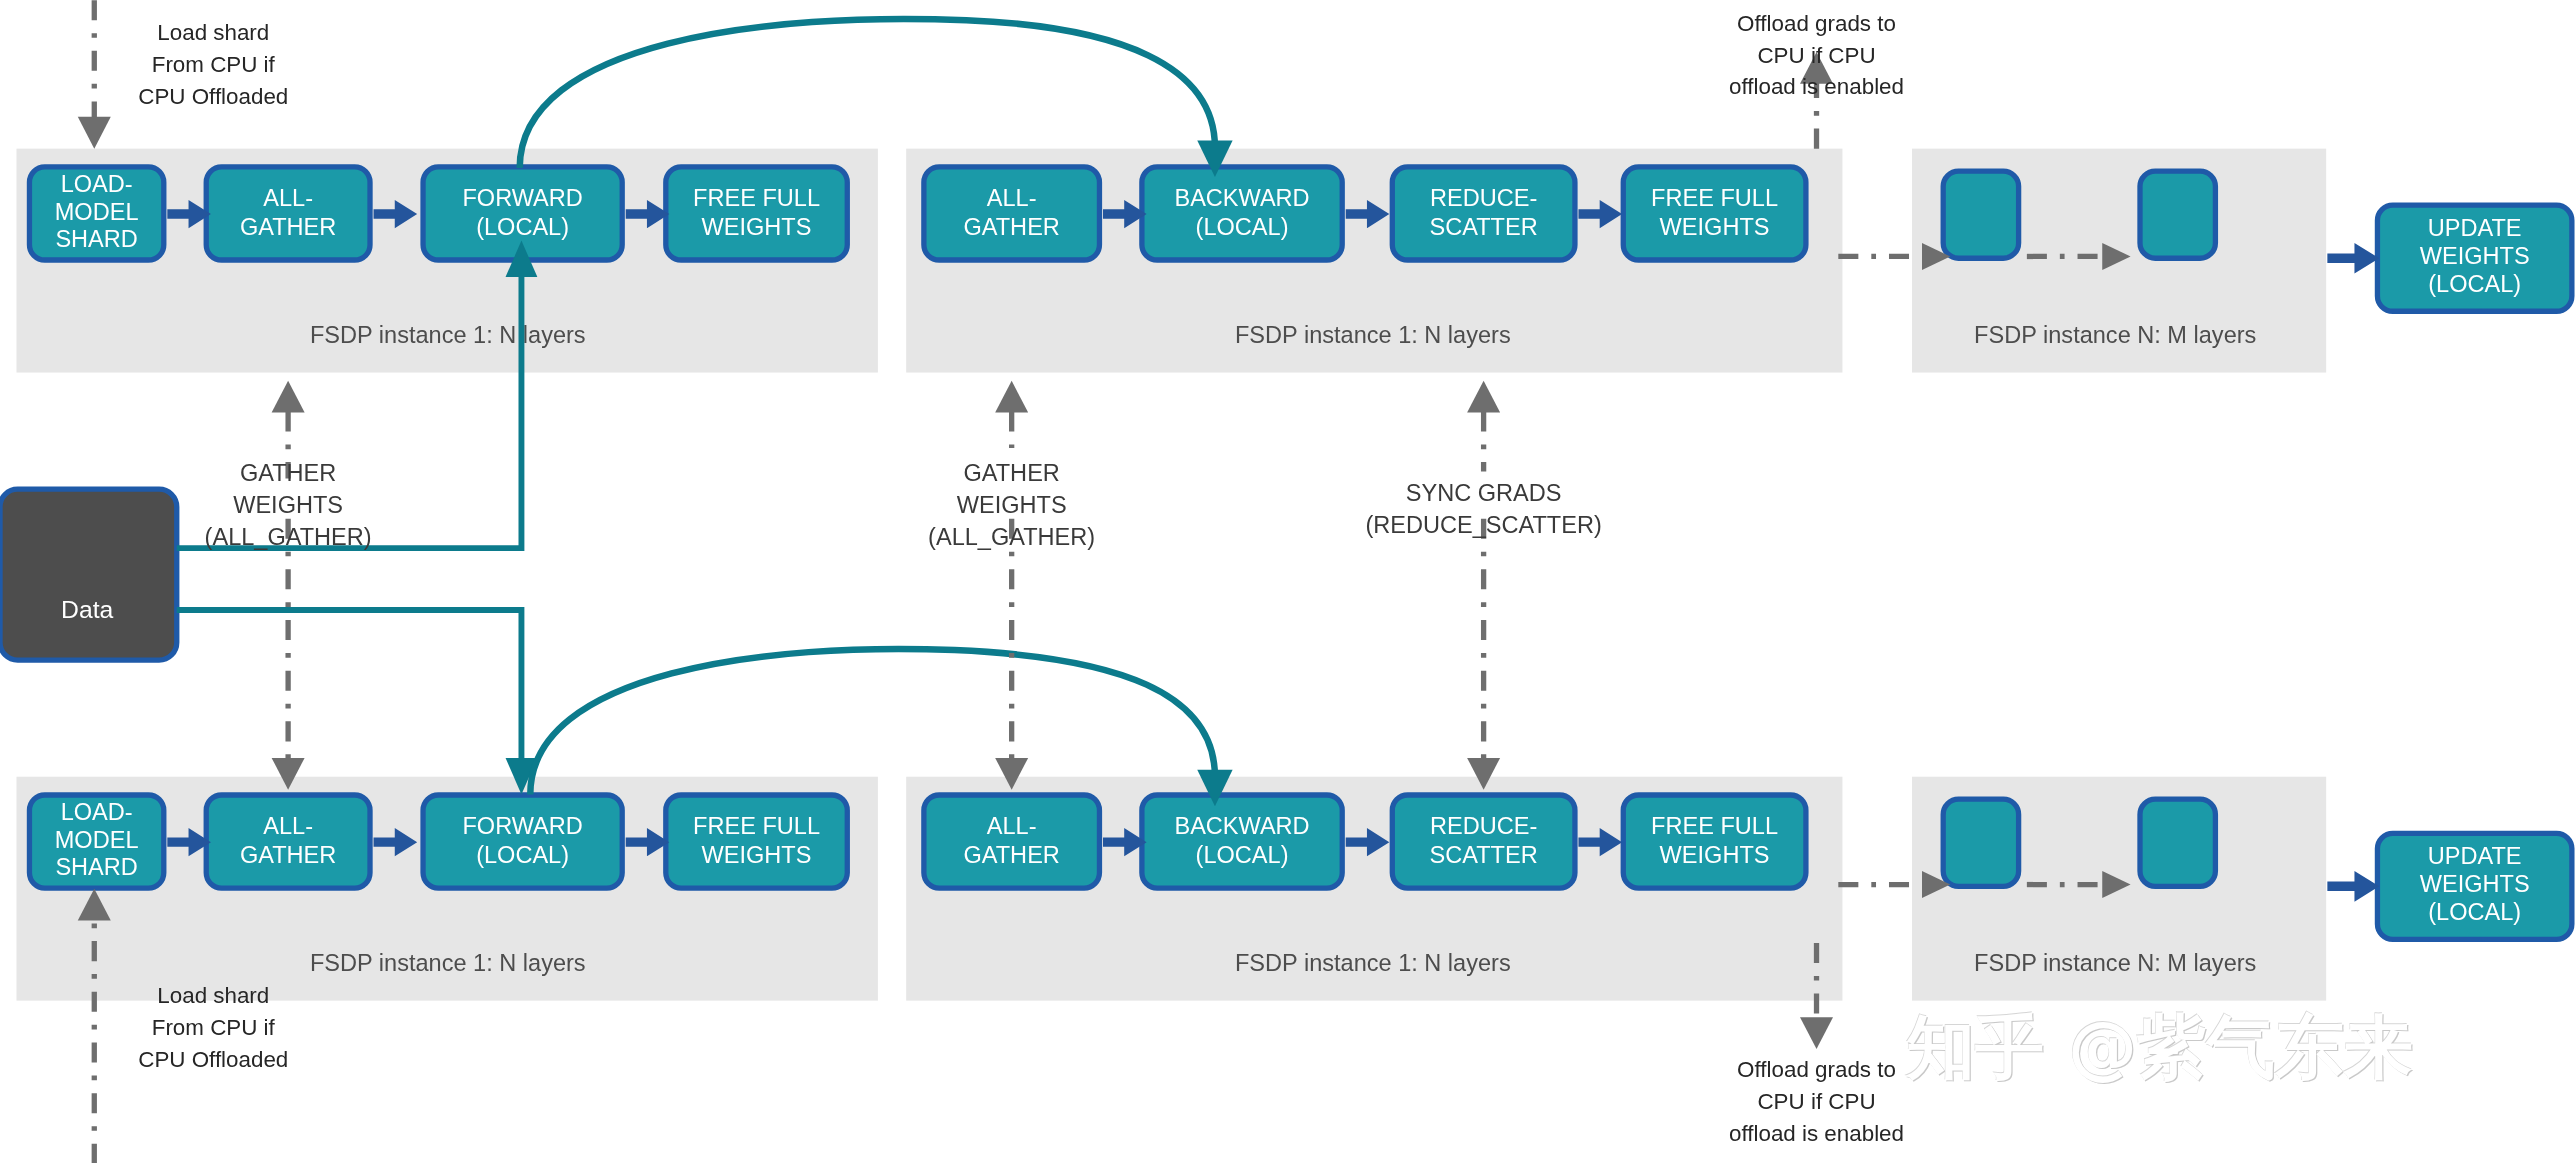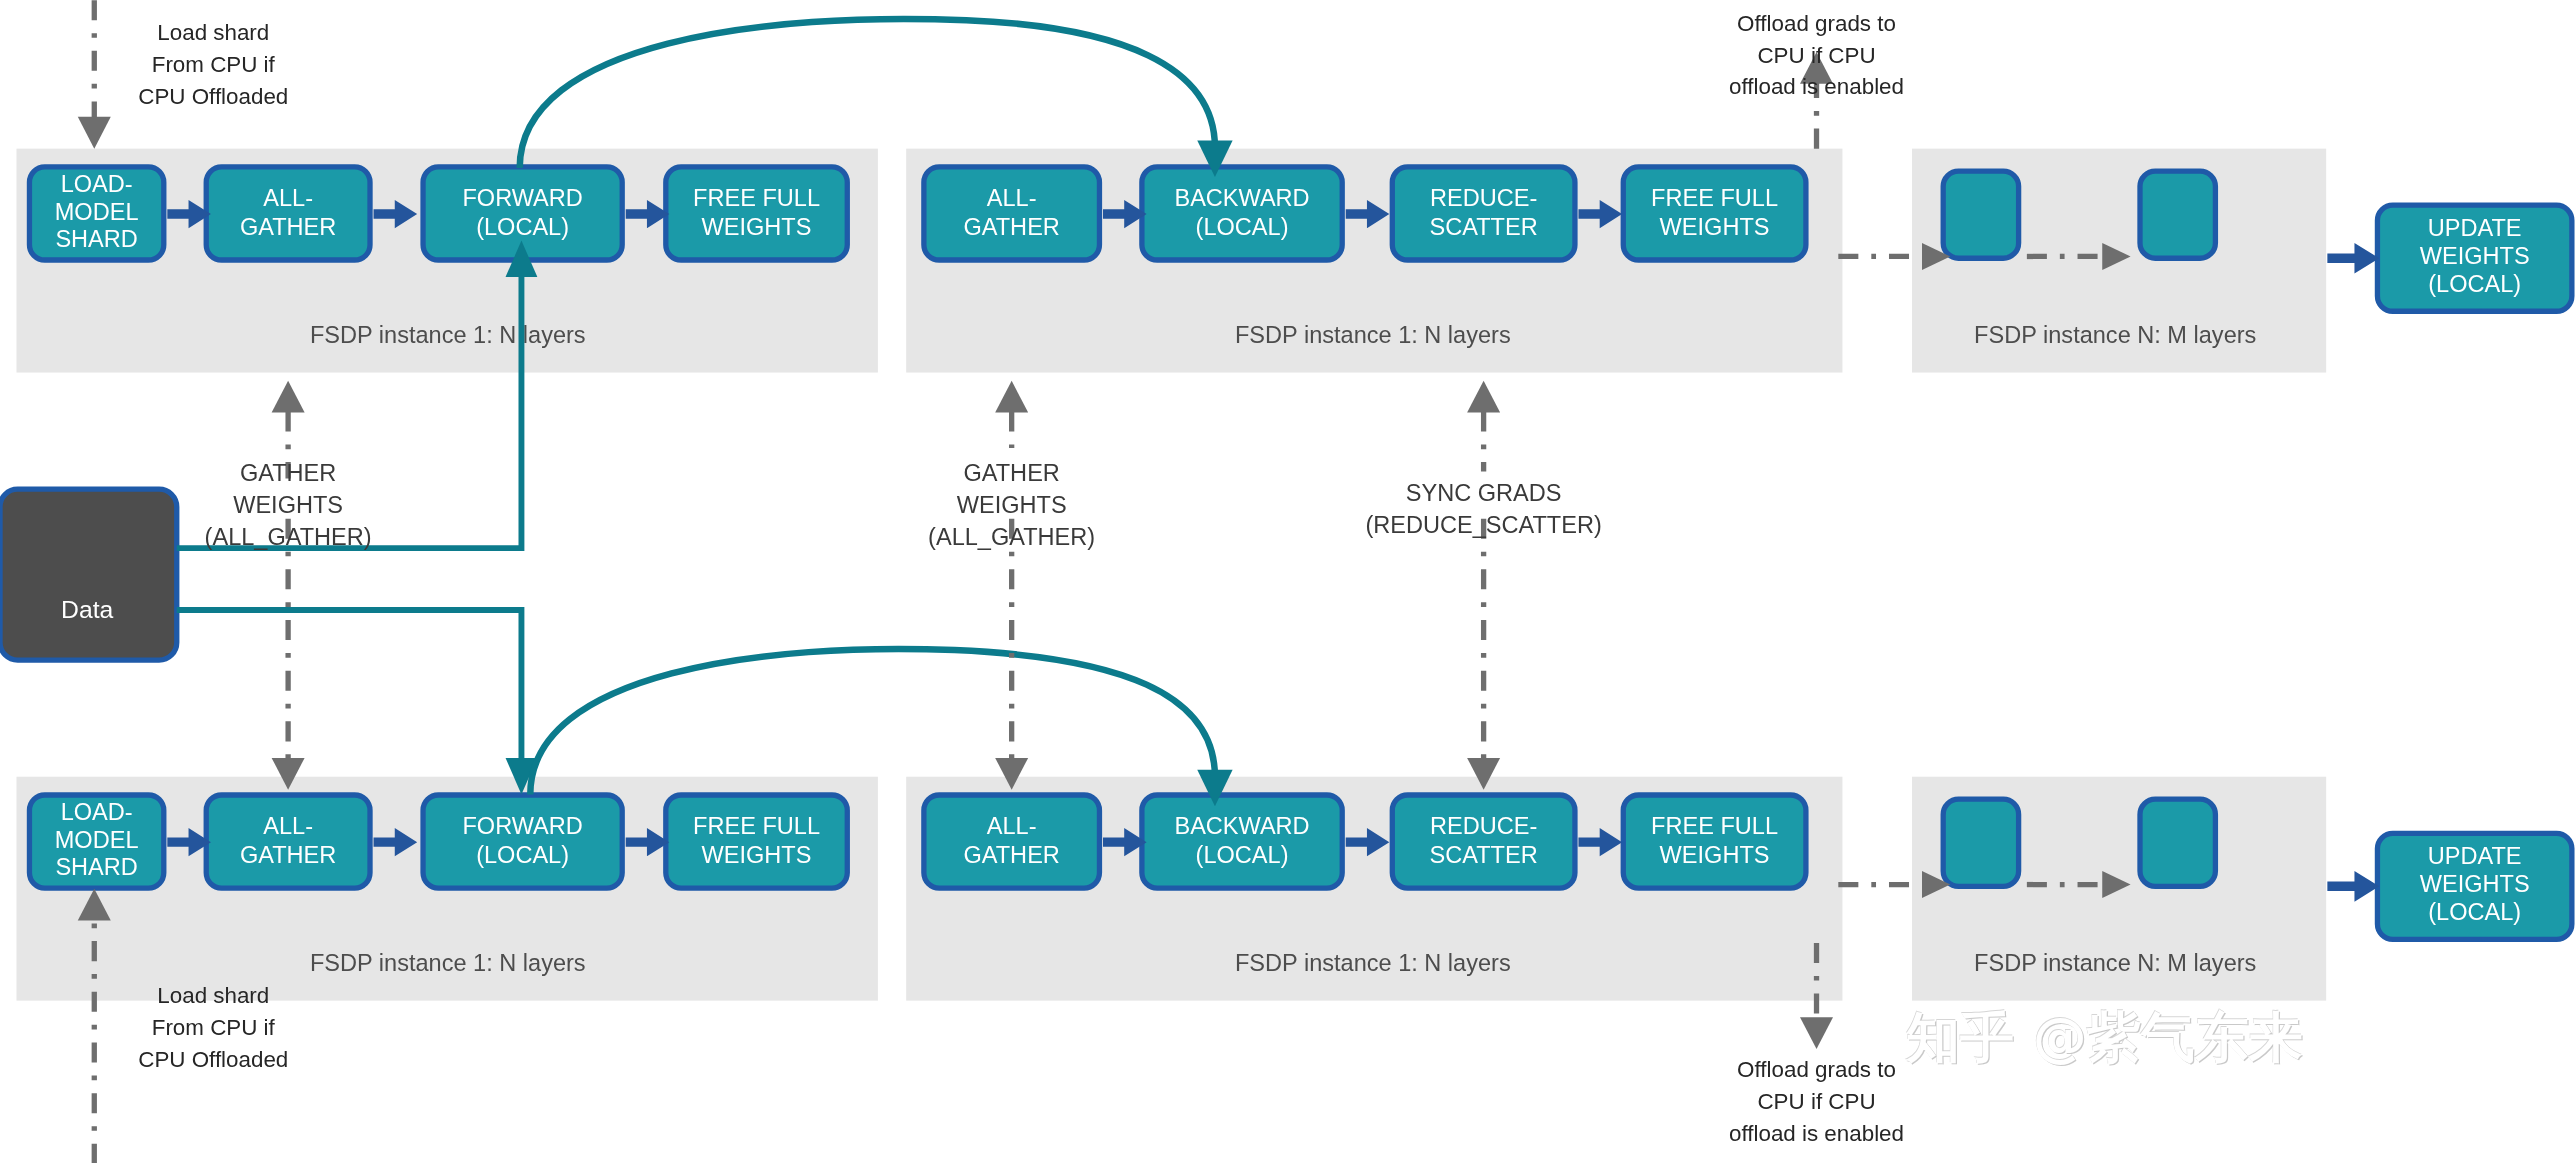--- a/index.html
+++ b/index.html
@@ -19,21 +19,21 @@
   .annot{fill:#262626;font-size:38px;text-anchor:middle;dominant-baseline:middle;
          font-family:"Liberation Sans","DejaVu Sans",sans-serif;}
   .annot-caps{fill:#3a3a3a;font-size:40px;text-anchor:middle;dominant-baseline:middle;
               font-family:"Liberation Sans","DejaVu Sans",sans-serif;}
   .dashdot{stroke:#6e6e6e;stroke-width:9;fill:none;stroke-dasharray:34 22 8 22;}
   .tealline{stroke:#0c7b8c;stroke-width:10;fill:none;}
   .tealcurve{stroke:#0c7b8c;stroke-width:11;fill:none;}
   .blue-arrow{fill:#24559c;}
   .gray-tri{fill:#6e6e6e;}
   .teal-tri{fill:#0c7b8c;}
-  .wm{position:absolute;color:#ffffff;font-size:54px;font-weight:bold;
+  .wm{position:absolute;color:#ffffff;font-size:69px;font-weight:bold;
       font-family:"DejaVu Sans",sans-serif;
       text-shadow:1.2px 1.2px 0 #c9c9c9,-0.6px -0.6px 0 #d6d6d6;
       white-space:nowrap;pointer-events:none;}
 </style>
 </head>
 <body>
 
 <div id="stage">
 
 <svg id="diagram" viewBox="0 0 4372 1975" xmlns="http://www.w3.org/2000/svg">

